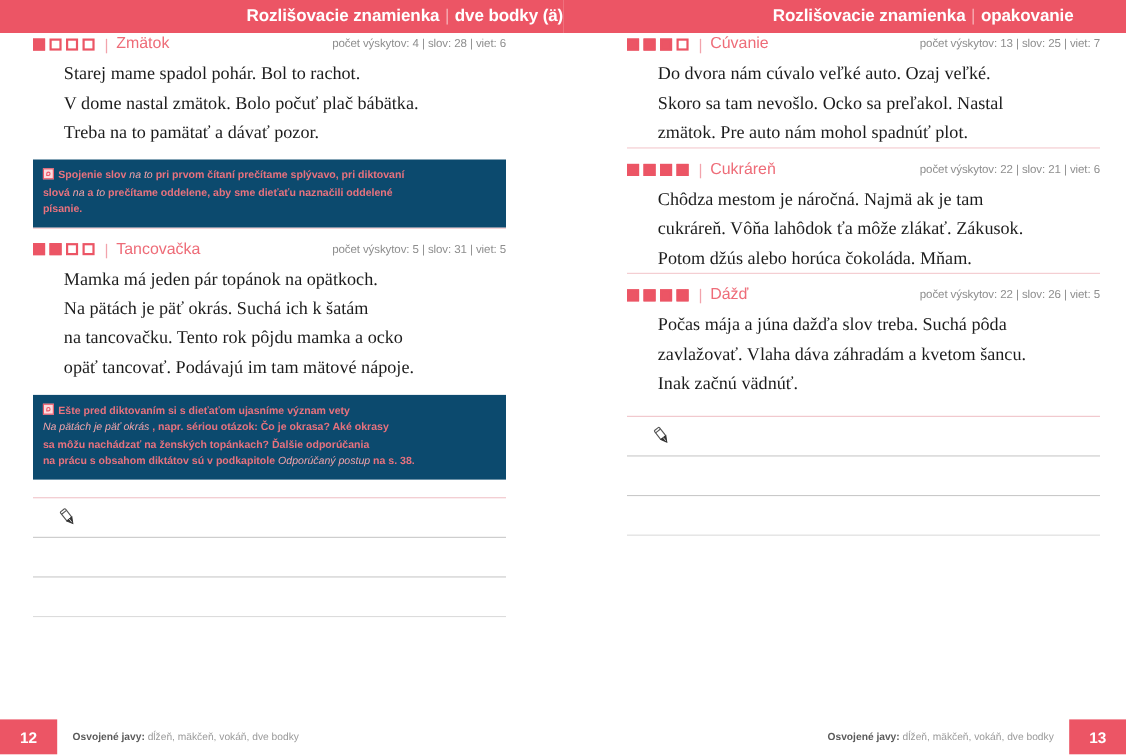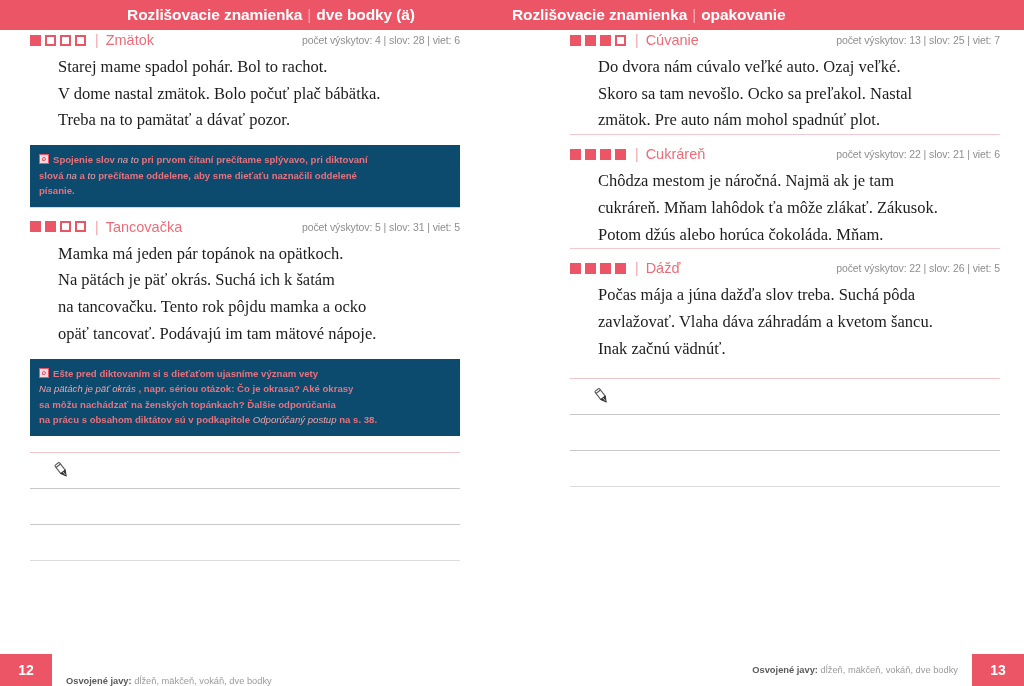--- a/index.html
+++ b/index.html
@@ -21,22 +21,22 @@
     width: 1024px; height: 30px;
     display: flex;
   }
   .header-half {
     height: 30px;
     background: #ec5565;
     display: flex;
     align-items: center;
     box-sizing: border-box;
   }
-  .header-left  { width: 512px; justify-content: center; padding-left: 30px; }
-  .header-right { width: 512px; justify-content: flex-start;   padding-right: 48px; }
+  .header-left  { width: 512px; justify-content: flex-end; padding-left: 30px; }
+  .header-right { width: 512px; justify-content: flex-end;   padding-right: 48px; }
   .header-title {
     color: #ffffff;
     font-size: 15.5px;
     font-weight: bold;
     letter-spacing: -0.1px;
     white-space: nowrap;
   }
   .header-sep {
     color: #f6aab1;
     font-weight: normal;
@@ -144,21 +144,21 @@
   }
 
   
   .footer-left, .footer-right {
     position: absolute;
     bottom: 0;
     height: 32px;
     display: flex;
     align-items: center;
   }
-  .footer-left  { left: 0; align-items: flex-end;  }
+  .footer-left  { left: 0;  }
   .footer-right { right: 0; }
   .pagenum {
     width: 52px; height: 32px;
     background: #ec5565;
     color: #ffffff;
     font-size: 14px;
     font-weight: bold;
     display: flex;
     align-items: center;
     justify-content: center;
@@ -288,21 +288,21 @@
               <span class="sq filled"></span>
               <span class="sq filled"></span>
               <span class="sq filled"></span>
             </div>
             <span class="head-bar">|</span>
             <span class="ex-title">Cukráreň</span>
             <span class="ex-meta">počet výskytov: 22 | slov: 21 | viet: 6</span>
           </div>
           <div class="ex-body">
             <span class="ln">Chôdza mestom je náročná. Najmä ak je tam</span>
-            <span class="ln">cukráreň. Mňam lahôdok ťa môže zlákať. Zákusok.</span>
+            <span class="ln">cukráreň. Vôňa lahôdok ťa môže zlákať. Zákusok.</span>
             <span class="ln">Potom džús alebo horúca čokoláda. Mňam.</span>
           </div>
         </div>
         <div class="ex">
           <div class="ex-rule"></div>
           <div class="ex-head">
             <div class="squares">
               <span class="sq filled"></span>
               <span class="sq filled"></span>
               <span class="sq filled"></span>

